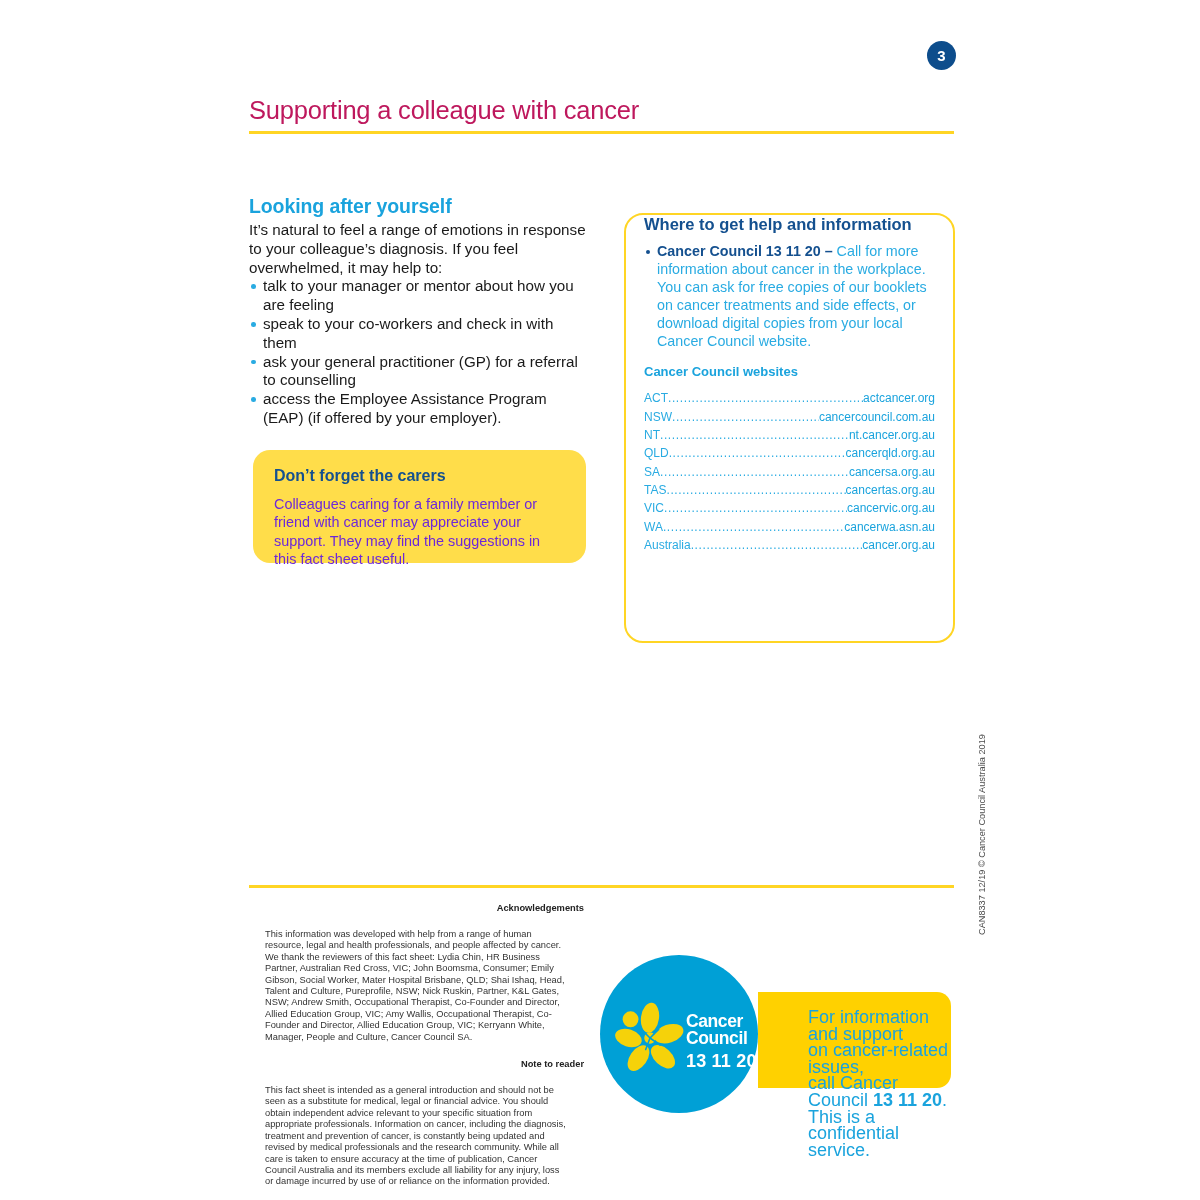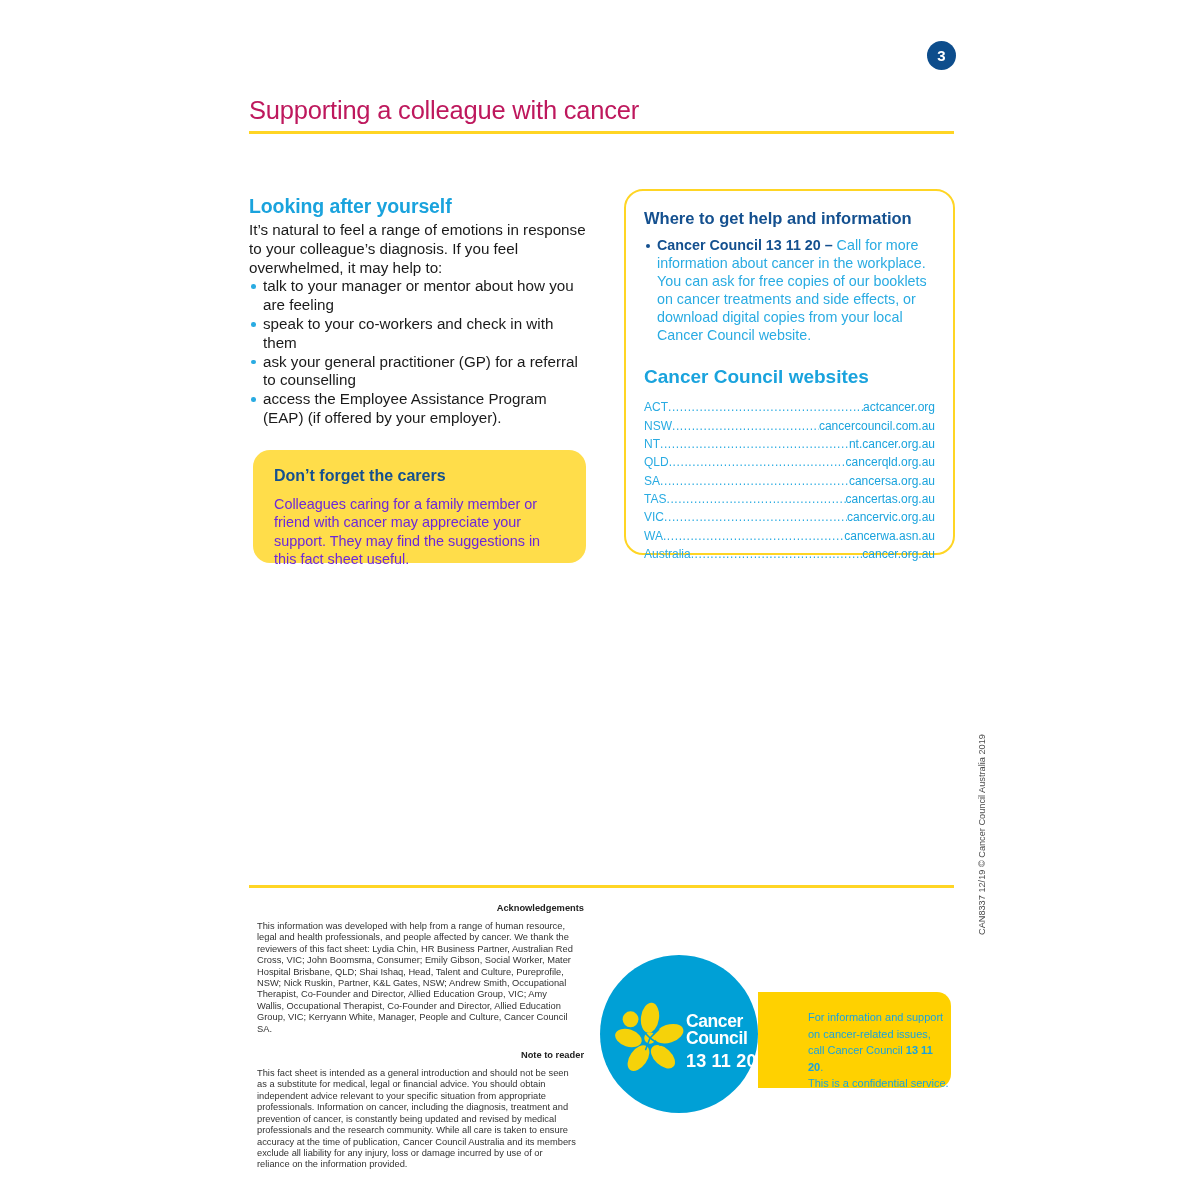--- a/index.html
+++ b/index.html
@@ -118,28 +118,28 @@
   .carers-text {
     font-size: 14.4px;
     line-height: 18.4px;
     color: #6d28d9;
     margin: 0;
   }
 
   
   .help-box {
     position: absolute;
-    top: 189px;
+    top: 213px;
     left: 624px;
     width: 331px;
-    height: 366px;
+    height: 430px;
     border: 2.2px solid #ffd524;
     border-radius: 19px;
     box-sizing: border-box;
-    padding: 18px 18px 0 18px;
+    padding: 0 18px 0 18px;
   }
   .help-heading {
     font-size: 16.5px;
     font-weight: bold;
     color: #14508f;
     margin: 0 0 9px 0;
   }
   ul.help-bullets {
     list-style: none;
     margin: 0 0 0 0;
@@ -160,24 +160,24 @@
     width: 4px;
     height: 4px;
     border-radius: 50%;
     background: #14508f;
   }
   .help-bullet-lead {
     color: #14508f;
     font-weight: bold;
   }
   .websites-heading {
-    font-size: 19px;
+    font-size: 13px;
     font-weight: bold;
     color: #1aa3dd;
-    margin: 22px 0 10px 0;
+    margin: 14px 0 10px 0;
   }
   .site-row {
     display: flex;
     align-items: baseline;
     font-size: 12px;
     line-height: 18.3px;
     color: #29abe2;
     white-space: nowrap;
     overflow: hidden;
   }
@@ -218,21 +218,21 @@
     font-size: 9.3px;
     font-weight: bold;
     color: #222222;
     margin: 0 0 1px 0;
     text-align: right;
   }
   .foot-text {
     font-size: 9.3px;
     line-height: 11.4px;
     color: #333333;
-    margin: 8px;
+    margin: 16px;
     text-align: left;
   }
   .foot-block-2 {
     margin-top: 15px;
   }
 
   
   .lockup {
     position: absolute;
     top: 955px;
@@ -246,21 +246,21 @@
     top: 37px;
     width: 193px;
     height: 96px;
     background: #ffd100;
     border-radius: 0 14px 14px 0;
   }
   .lockup-yellow-text {
     position: absolute;
     left: 50px;
     top: 17px;
-    font-size: 11px;
+    font-size: 18px;
     line-height: 16.6px;
     color: #1aa3dd;
   }
   .lockup-yellow-text b { font-weight: bold; }
   .lockup-circle {
     position: absolute;
     left: 0;
     top: 0;
     width: 158px;
     height: 158px;

